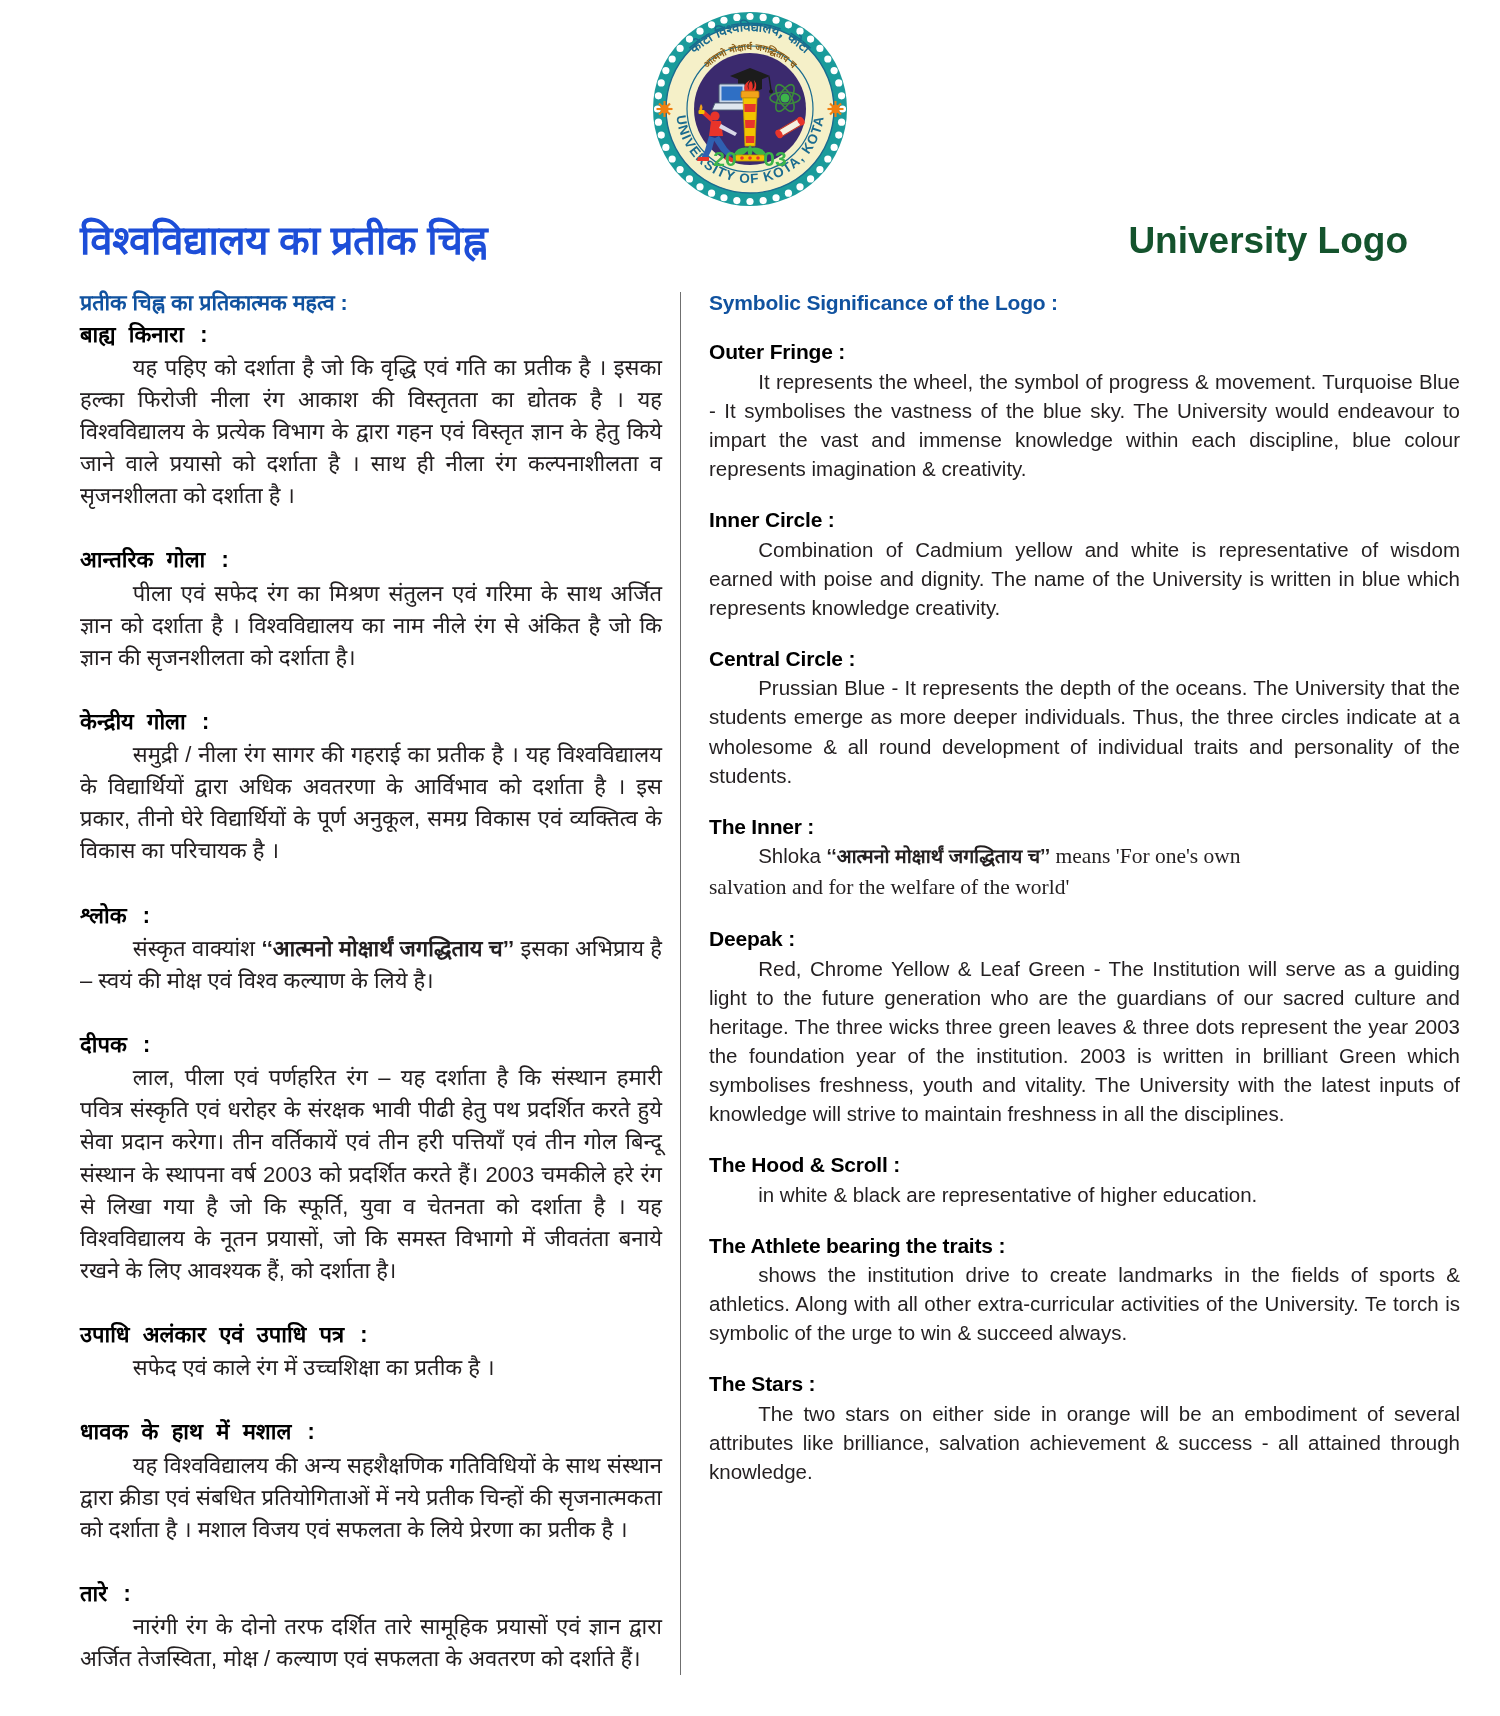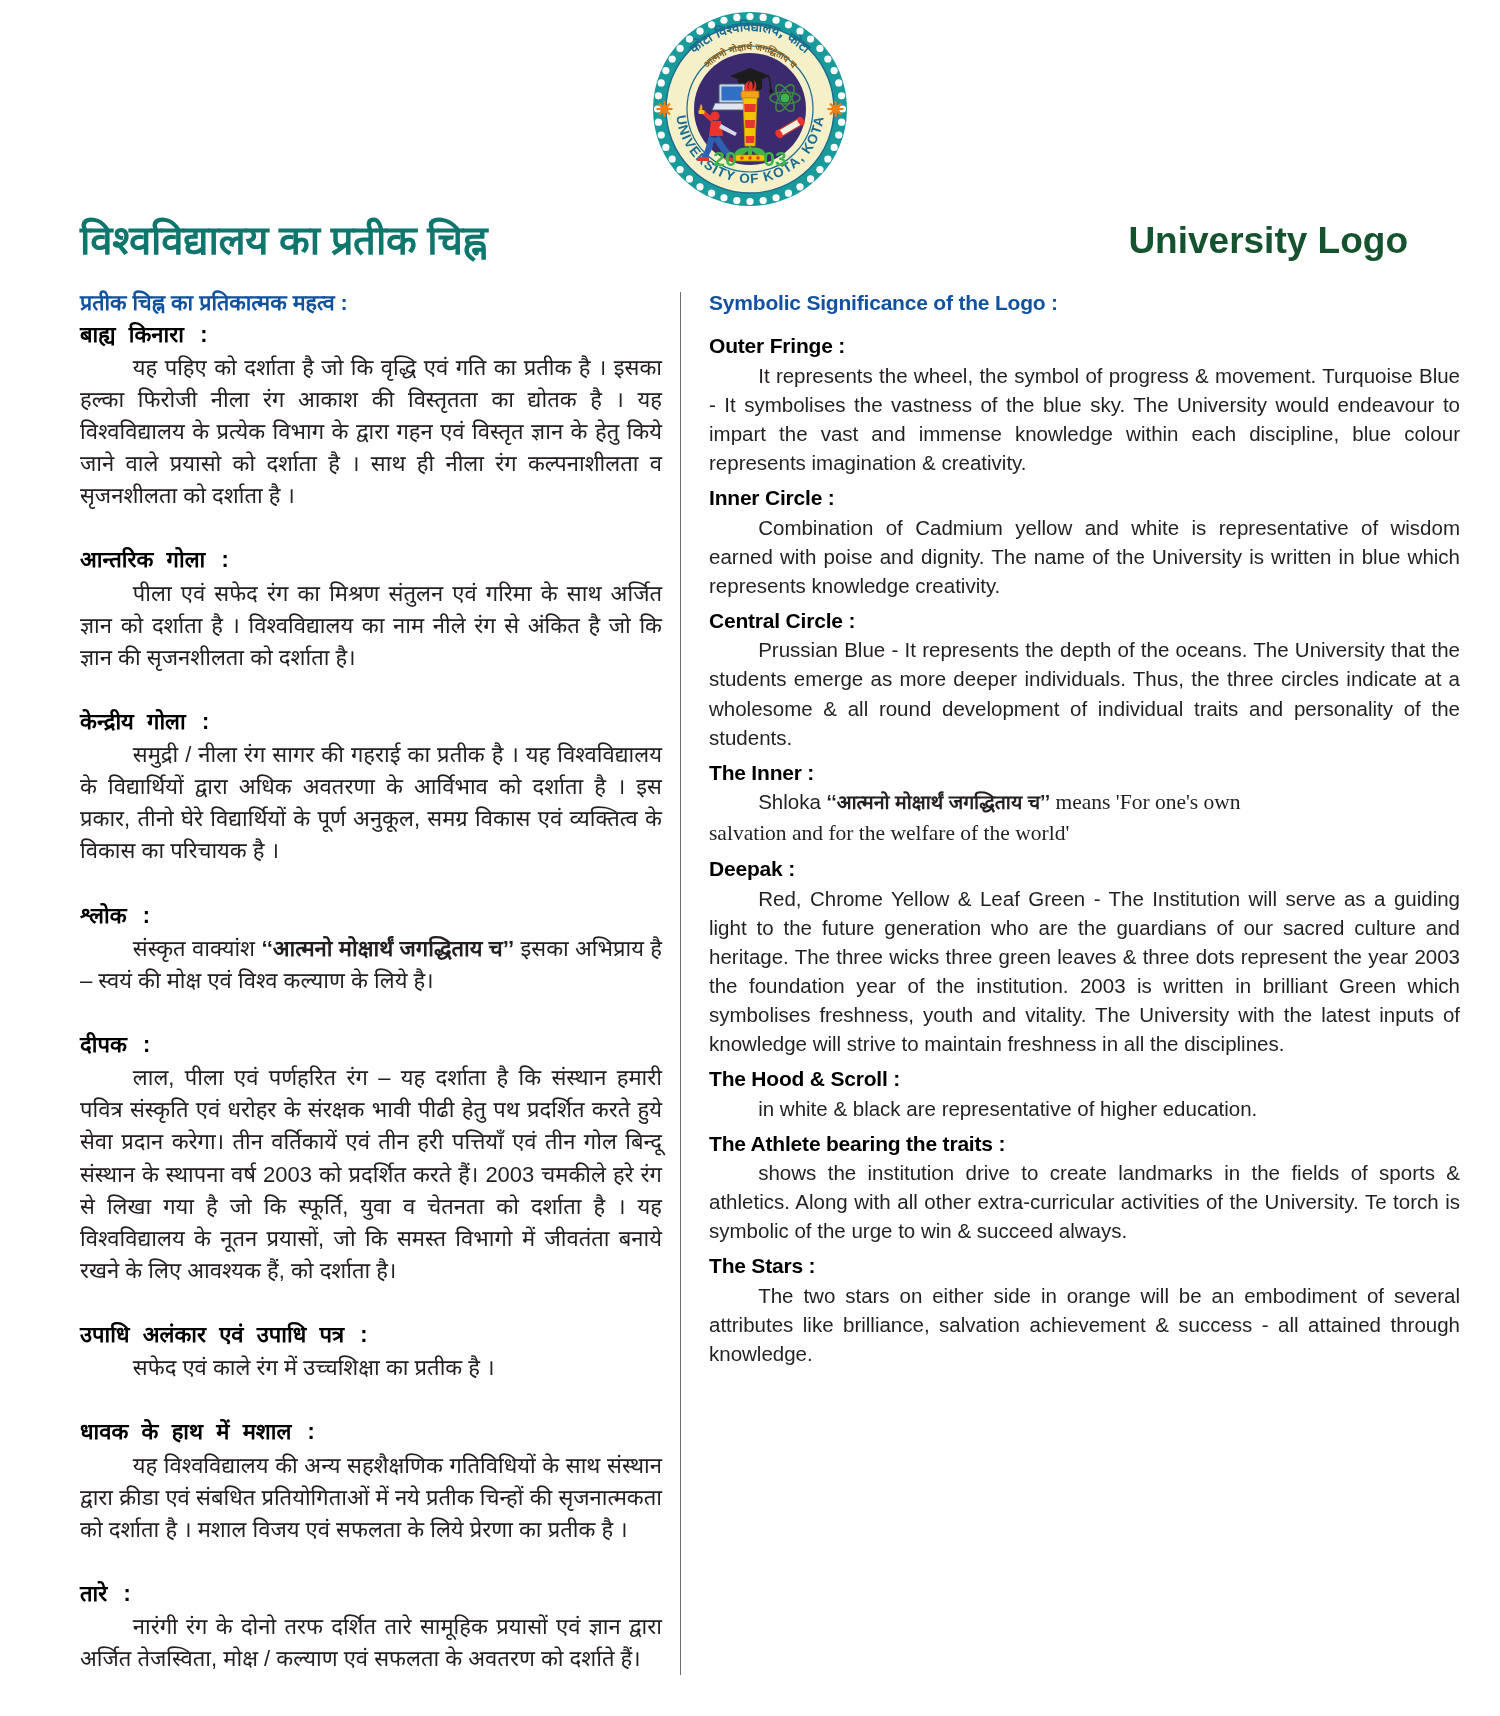--- a/index.html
+++ b/index.html
@@ -36,21 +36,21 @@
   
   .titles {
     display: flex;
     width: 1500px;
     box-sizing: border-box;
     padding: 0 72px 0 80px;
     align-items: flex-end;
   }
   .title-hi {
     flex: 0 0 615px;
-    color: #0f766e;
+    color: #1d4ed8;
     font-size: 40px;
     font-weight: bold;
     letter-spacing: -0.3px;
     line-height: 1.1;
     white-space: nowrap;
   }
   .title-en {
     flex: 1;
     text-align: right;
     color: #14532d;
@@ -119,34 +119,34 @@
     margin: 0;
   }
   .col-hi .sec + .sec { margin-top: 34px; }
   .col-hi .sec:first-of-type { margin-top: 0; }
   .col-hi .shloka-q { font-weight: bold; }
 
   
   .col-en .lead {
     font-size: 21px;
     line-height: 1.4;
-    margin-bottom: 14px;
+    margin-bottom: 20px;
     letter-spacing: -0.2px;
   }
   .col-en .sec-head {
     font-size: 21px;
     line-height: 1.4;
     letter-spacing: -0.2px;
   }
   .col-en .sec-body {
     font-size: 20.5px;
     line-height: 1.42;
     margin: 0;
   }
-  .col-en .sec + .sec { margin-top: 6px; }
+  .col-en .sec + .sec { margin-top: 22px; }
   .shloka-line {
     text-indent: 2.4em;
     text-align: left;
   }
   .shloka-serif {
     font-family: "Liberation Serif", serif;
     font-size: 21.5px;
   }
   .shloka-dev { font-weight: bold; font-size: 19.5px; }
   .shloka-tail {

